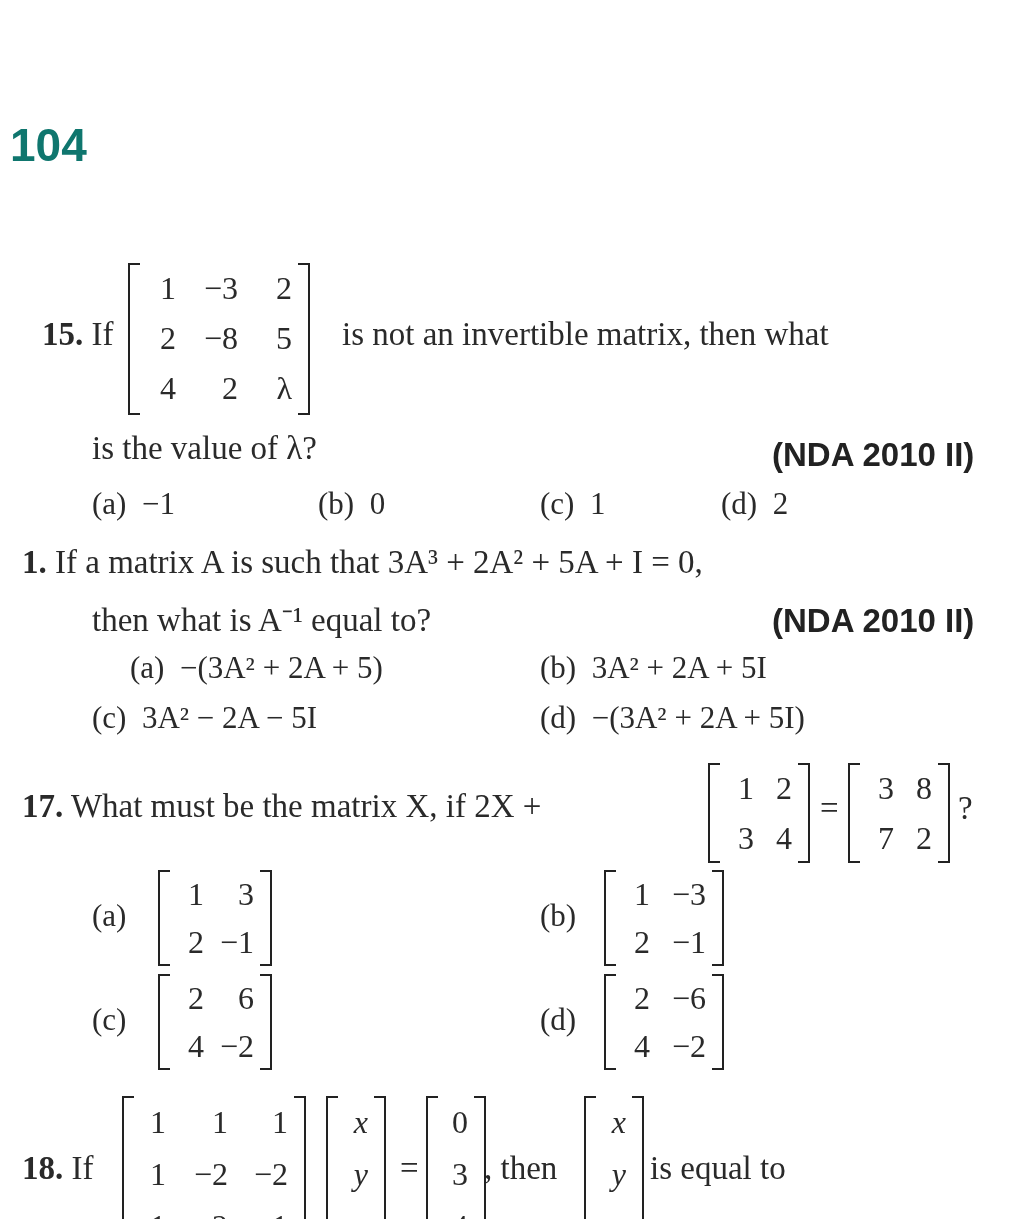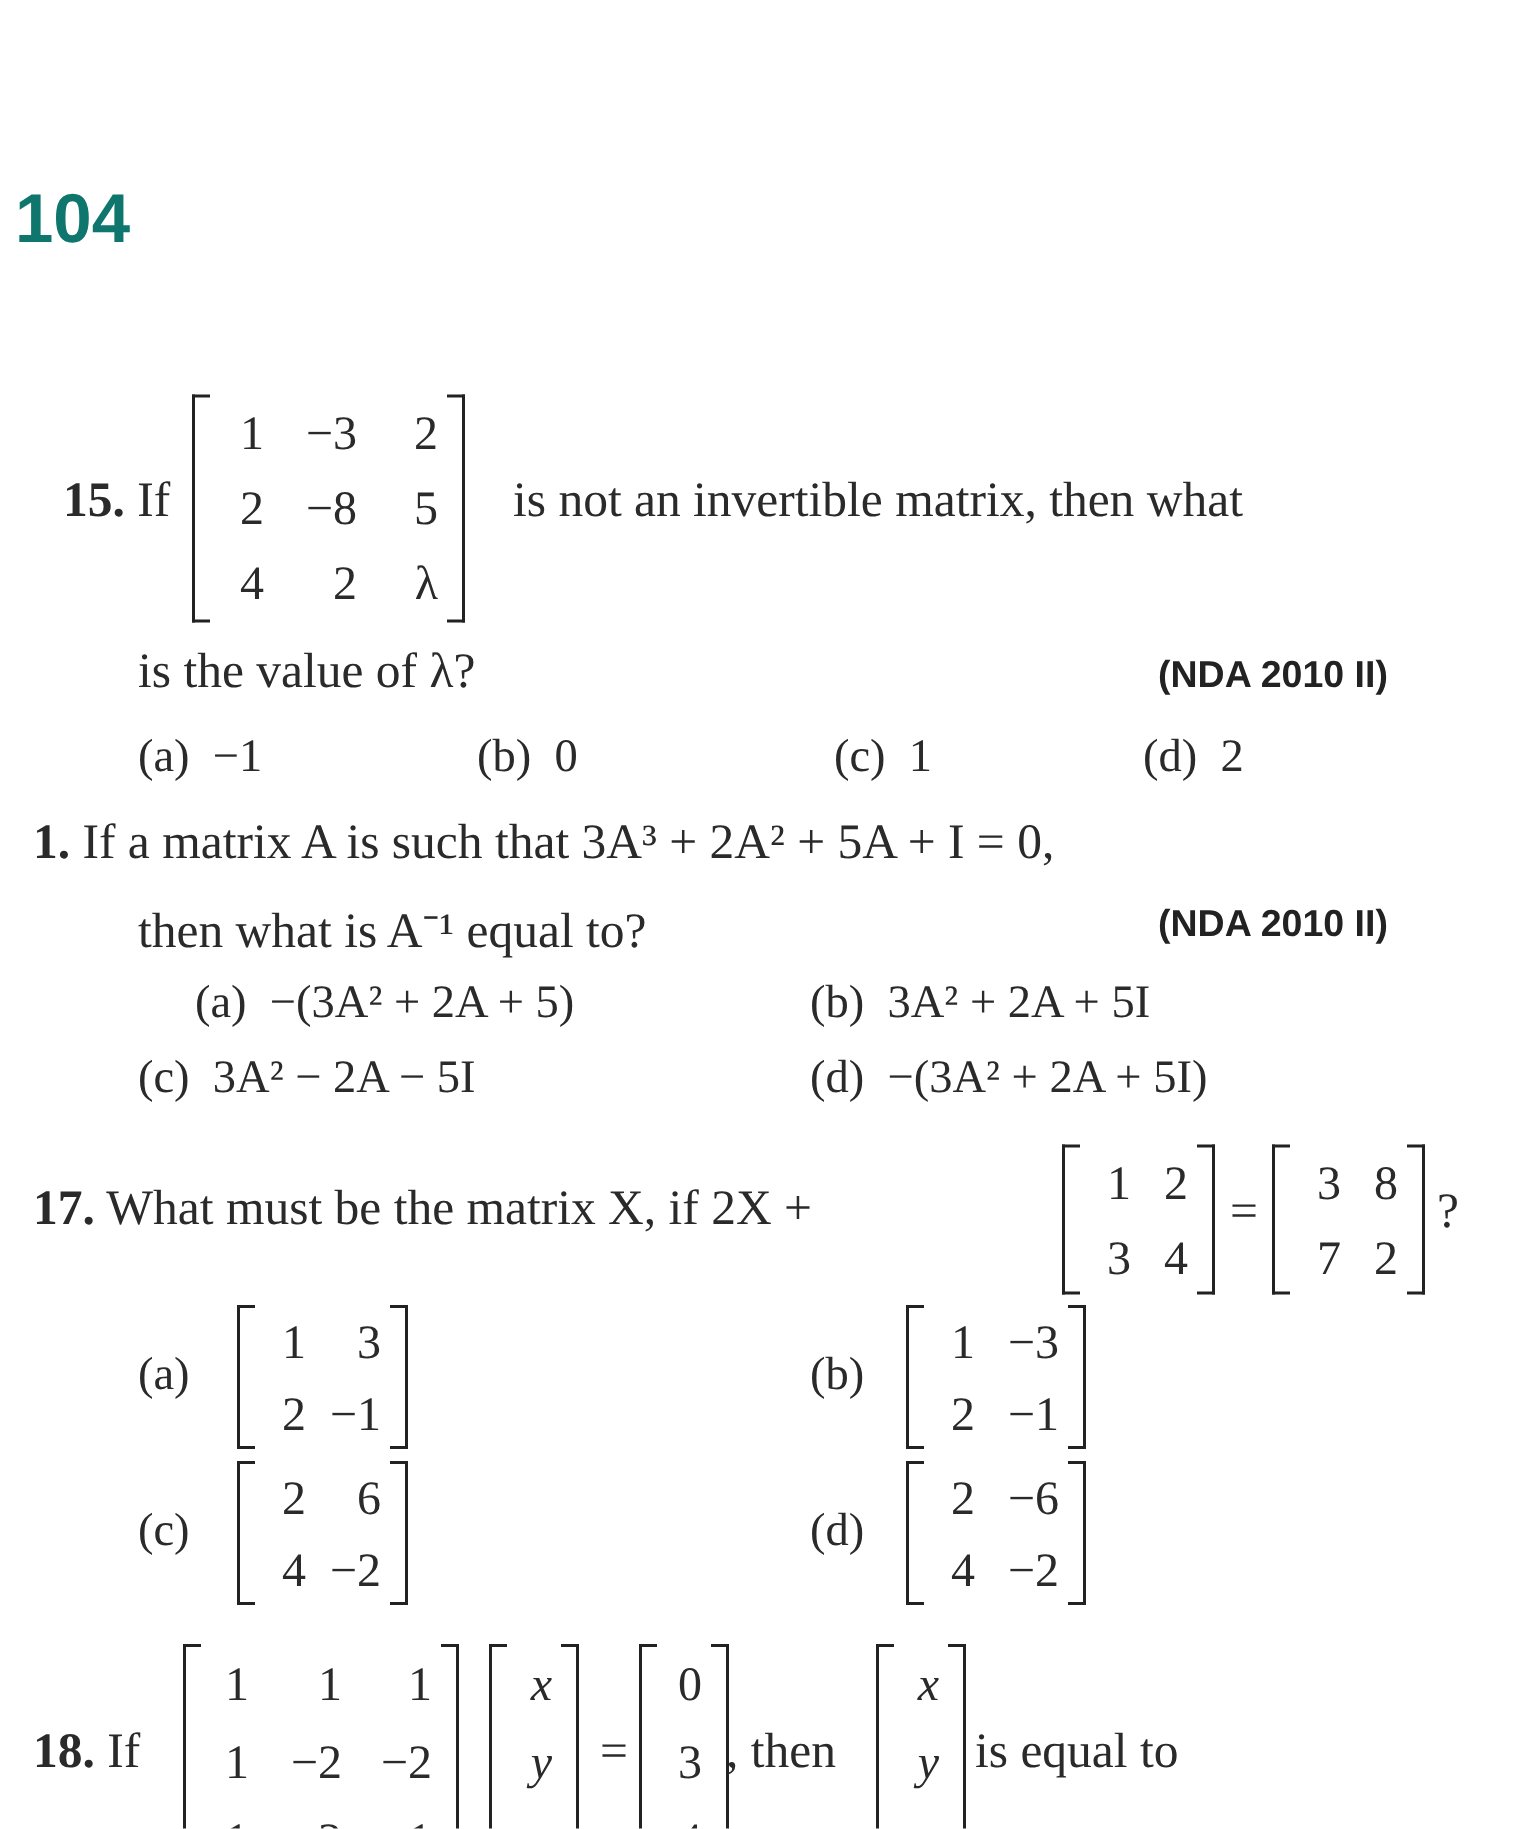--- a/index.html
+++ b/index.html
@@ -1,21 +1,21 @@
 <!DOCTYPE html>
 <html><head>
 <meta charset="utf-8">
 <style>
   html, body { margin: 0; padding: 0; background: #ffffff; }
   body { width: 1024px; height: 1219px; overflow: hidden; position: relative; color: #222; font-family: "DejaVu Serif", serif; }
   .page-number { position: absolute; left: 10px; top: 118px; font-family: "Liberation Sans", sans-serif; font-weight: bold; font-size: 46px; color: #0f766e; }
   .abs { position: absolute; white-space: nowrap; }
   .txt { font-family: "Liberation Serif", serif; font-size: 33px; color: #2a2a2a; }
   .qnum { font-weight: bold; }
-  .src { font-family: "Liberation Sans", sans-serif; font-weight: bold; font-size: 25px; color: #222; }
+  .src { font-family: "Liberation Sans", sans-serif; font-weight: bold; font-size: 33px; color: #222; }
   .opt { font-family: "Liberation Serif", serif; font-size: 31px; color: #2a2a2a; }
   .matrix { position: absolute; display: flex; align-items: stretch; }
   .br { width: 10px; border: 2.5px solid #222; }
   .br.l { border-right: none; }
   .br.r { border-left: none; }
   .mgrid { display: grid; align-items: center; font-family: "Liberation Serif", serif; font-size: 32px; color: #2a2a2a; padding: 0 6px; }
   .mgrid span { text-align: right; }
 </style>
 </head>
 <body>
@@ -36,22 +36,22 @@
       <span>2</span>
       <span>λ</span>
     </div>
   <div class="br r"></div>
 </div>
 <div class="abs txt" style="left:342px;top:316px;text-align:center;">is not an invertible matrix, then what</div>
 <div class="abs txt" style="left:92px;top:430px;">is the value of λ?</div>
 <div class="abs src" style="left:772px;top:436px;">(NDA 2010 II)</div>
 <div class="abs opt" style="left:92px;top:486px;"><span>(a)</span>&nbsp; <span>−1</span></div>
 <div class="abs opt" style="left:318px;top:486px;"><span>(b)</span>&nbsp; <span>0</span></div>
-<div class="abs opt" style="left:556px;top:486px;"><span>(c)</span>&nbsp; <span>1</span></div>
-<div class="abs opt" style="left:762px;top:486px;"><span>(d)</span>&nbsp; <span>2</span></div>
+<div class="abs opt" style="left:540px;top:486px;"><span>(c)</span>&nbsp; <span>1</span></div>
+<div class="abs opt" style="left:721px;top:486px;"><span>(d)</span>&nbsp; <span>2</span></div>
 
 <div class="abs txt" style="left:22px;top:544px;"><span class="qnum">1.</span> <span>If a matrix A is such that 3A³ + 2A² + 5A + I = 0,</span></div>
 <div class="abs txt" style="left:92px;top:596px;">then what is A⁻¹ equal to?</div>
 <div class="abs src" style="left:772px;top:602px;">(NDA 2010 II)</div>
 <div class="abs opt" style="left:92px;top:650px;margin-left:38px;"><span>(a)</span>&nbsp; <span>−(3A² + 2A + 5)</span></div>
 <div class="abs opt" style="left:540px;top:650px;"><span>(b)</span>&nbsp; <span>3A² + 2A + 5I</span></div>
 <div class="abs opt" style="left:92px;top:700px;"><span>(c)</span>&nbsp; <span>3A² − 2A − 5I</span></div>
 <div class="abs opt" style="left:540px;top:700px;"><span>(d)</span>&nbsp; <span>−(3A² + 2A + 5I)</span></div>
 
 <div class="abs txt" style="left:22px;top:788px;"><span class="qnum">17.</span> <span>What must be the matrix X, if 2X +</span></div>

